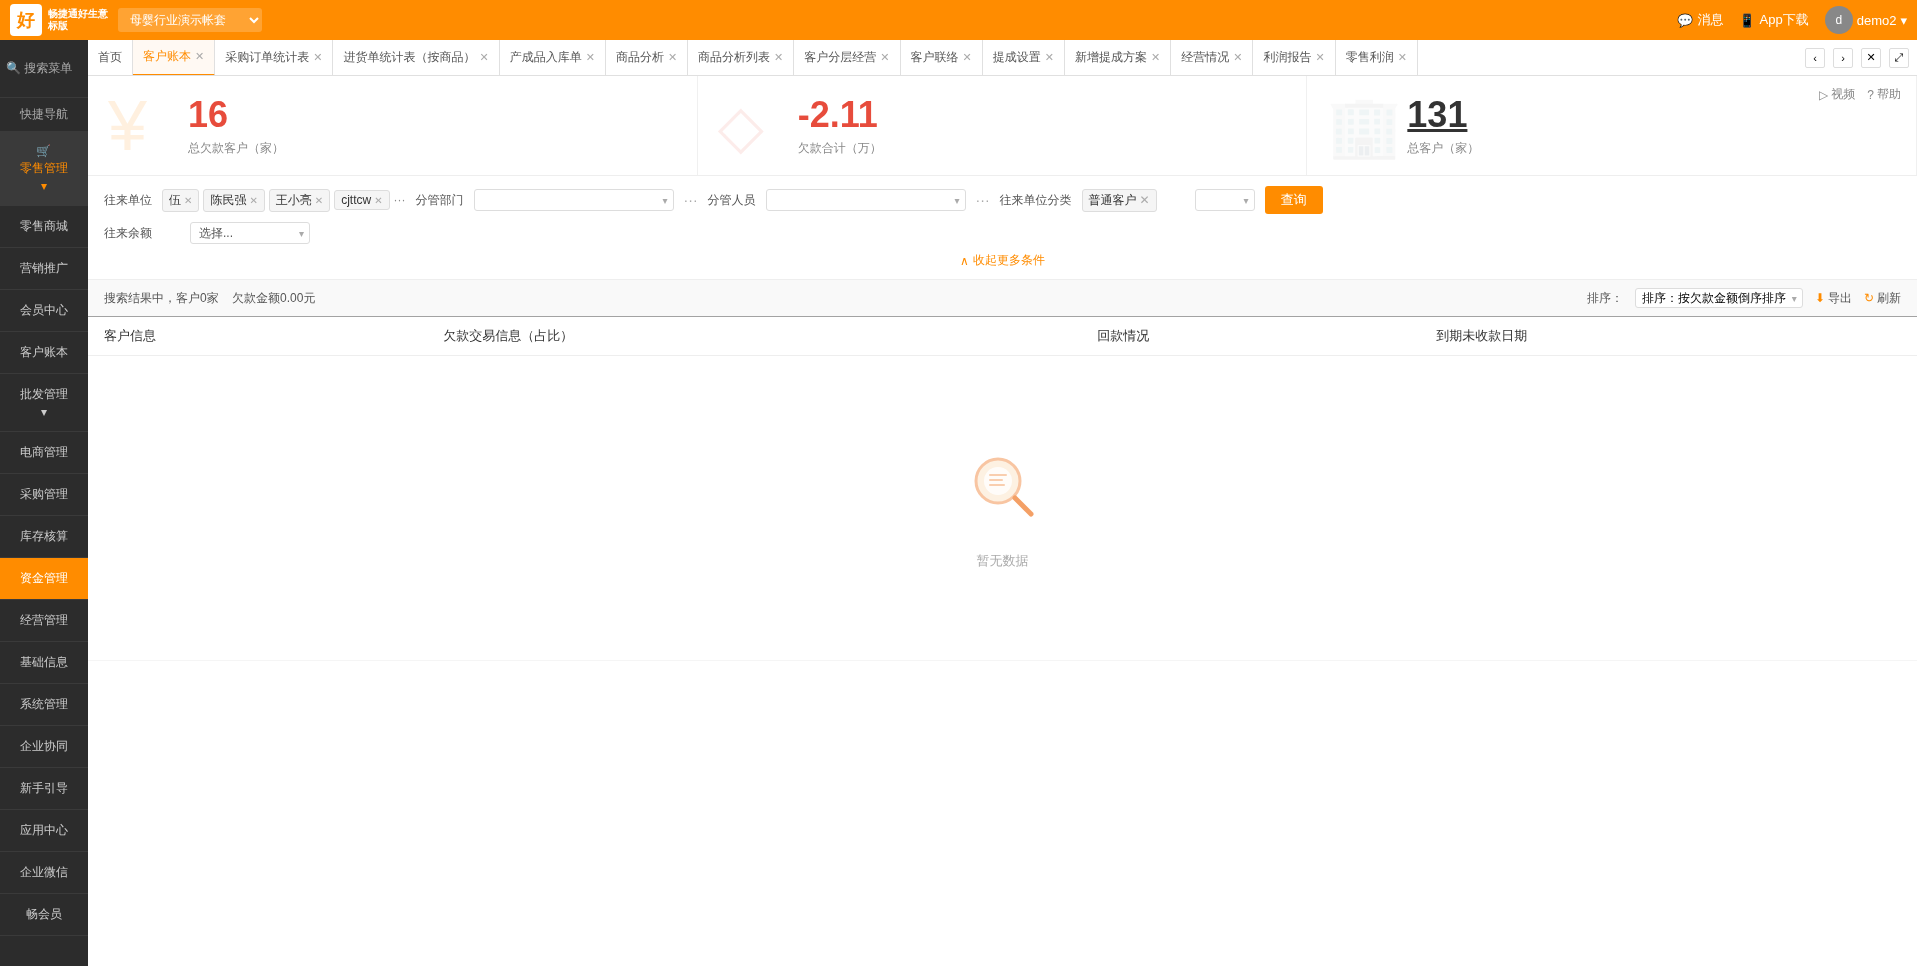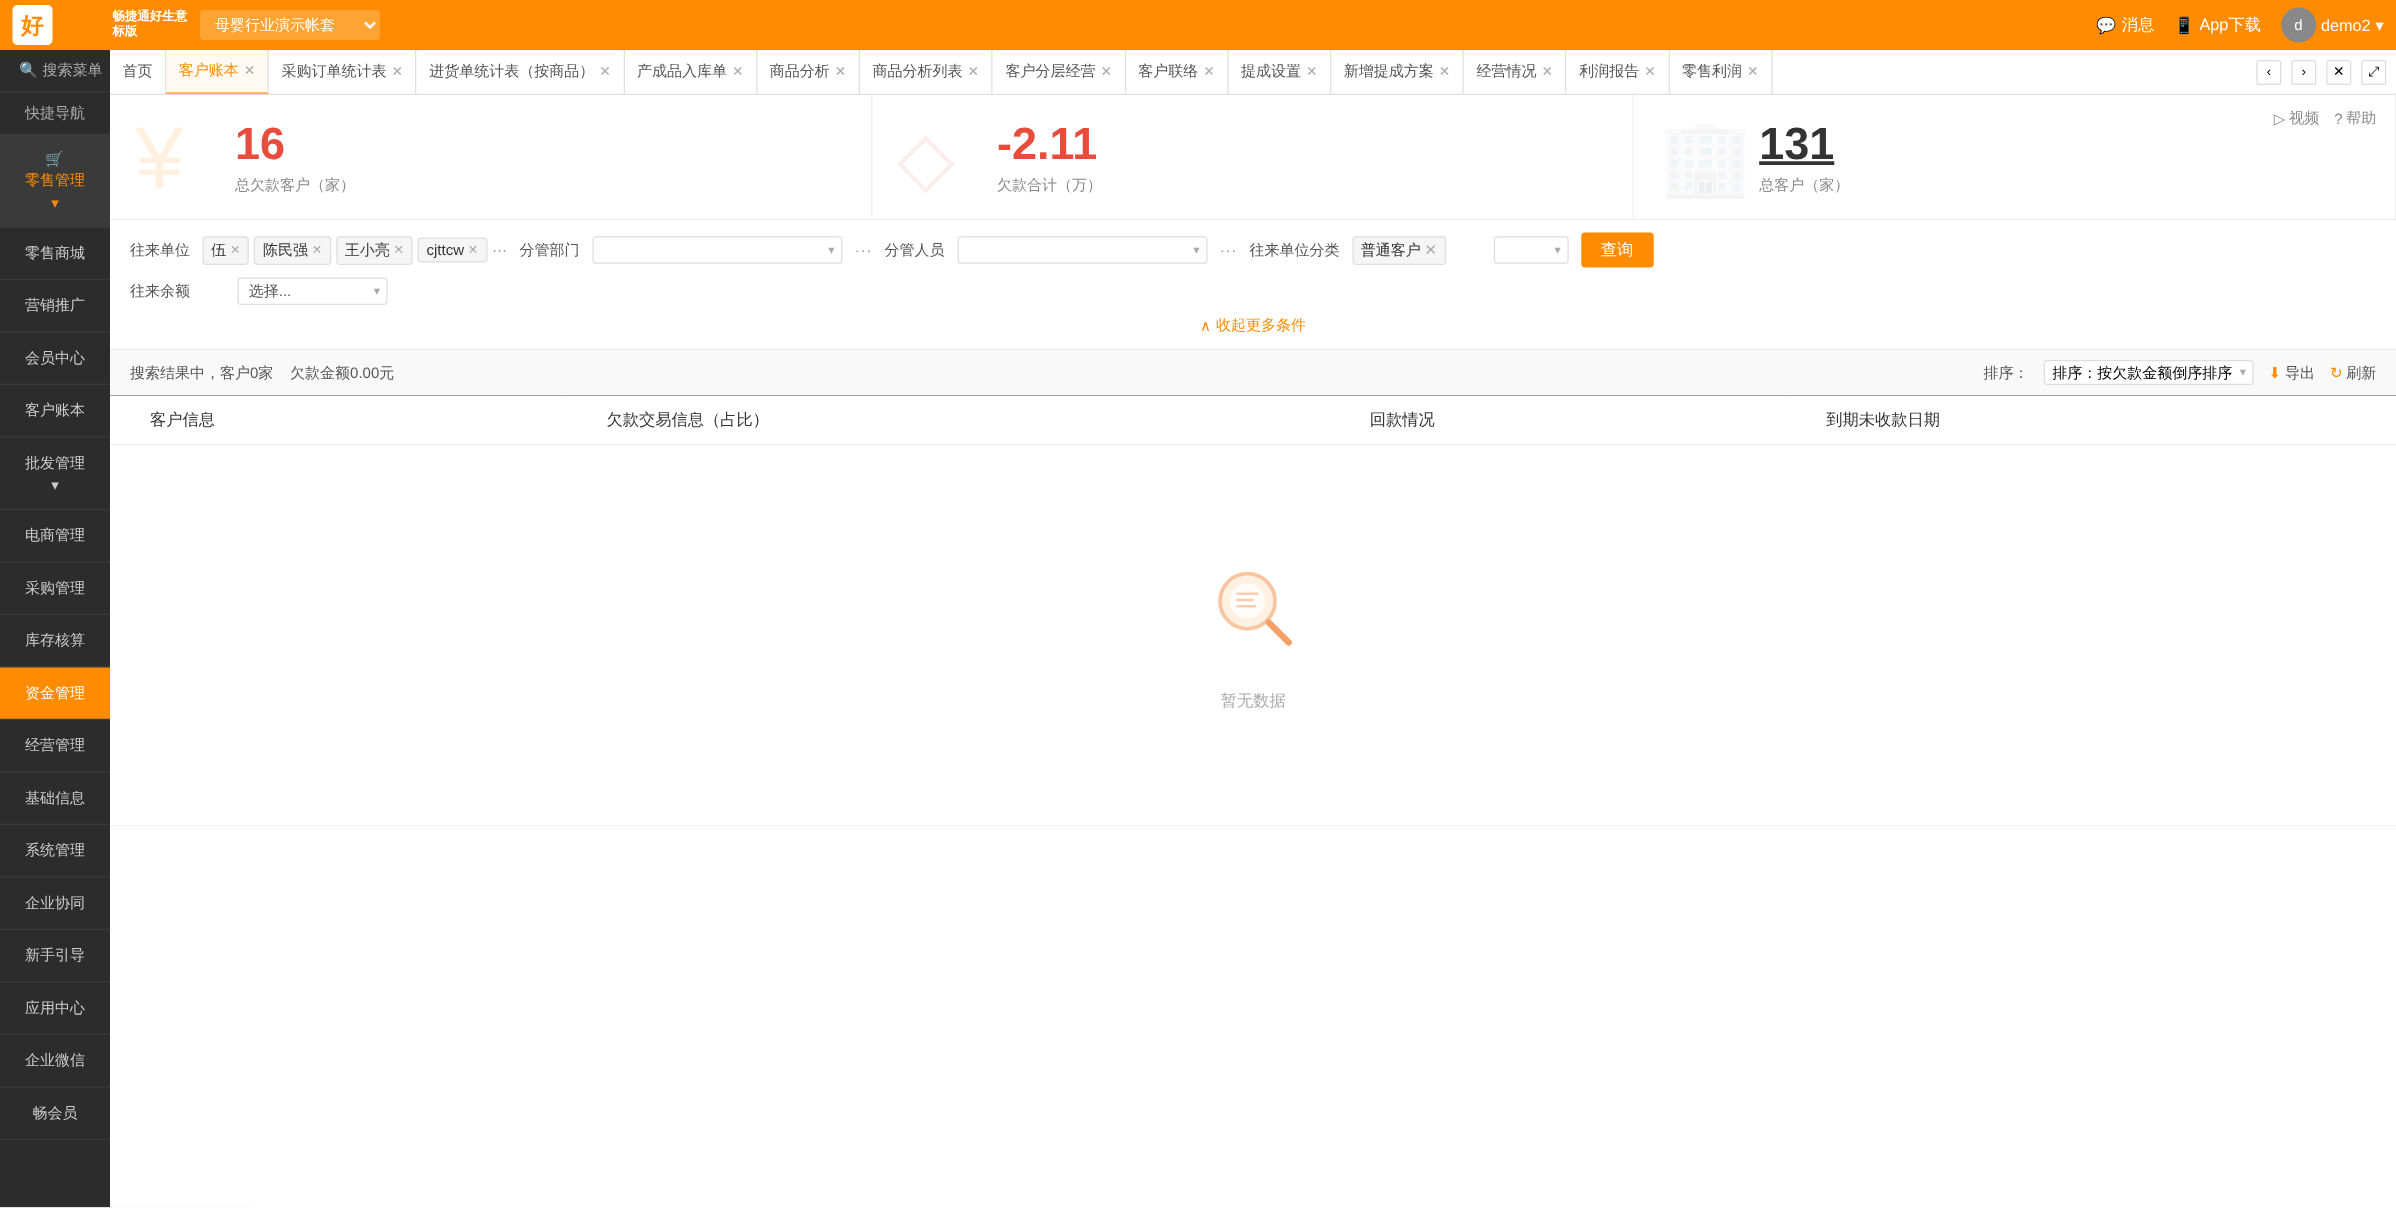--- a/index.html
+++ b/index.html
@@ -11,28 +11,28 @@
     .main-area { display: flex; flex: 1; overflow: hidden; }
     .sidebar { width: 88px; background: #2c2c2c; color: #ccc; flex-shrink: 0; overflow-y: auto; }
     .content-area { flex: 1; display: flex; flex-direction: column; overflow: hidden; background: #f5f5f5; }
     .tab-bar { background: #fff; border-bottom: 1px solid #e0e0e0; display: flex; align-items: center; height: 36px; flex-shrink: 0; overflow: hidden; }
     .page-content { flex: 1; overflow-y: auto; background: #fff; }
 
     
     .logo-area { display: flex; align-items: center; gap: 6px; color: white; font-weight: bold; font-size: 14px; flex-shrink: 0; }
     .logo-icon { width: 32px; height: 32px; background: #fff; border-radius: 4px; display: flex; align-items: center; justify-content: center; font-size: 18px; color: #ff8c00; }
     .logo-text { line-height: 1.2; }
-    .logo-text span { display: block; font-size: 10px; margin-left: 42px; }
+    .logo-text span { display: block; font-size: 10px; }
     .store-selector { margin-left: 10px; background: rgba(255,255,255,0.2); border: none; color: white; padding: 4px 20px 4px 8px; border-radius: 3px; cursor: pointer; font-size: 12px; }
     .top-right { margin-left: auto; display: flex; align-items: center; gap: 16px; color: white; font-size: 13px; }
     .top-right-item { display: flex; align-items: center; gap: 4px; cursor: pointer; }
     .avatar { width: 28px; height: 28px; border-radius: 50%; background: #888; display: flex; align-items: center; justify-content: center; color: white; font-size: 12px; }
 
     
-    .sidebar-search { padding: 8px 6px; font-size: 12px; color: #aaa; cursor: pointer; text-align: right; border-bottom: 1px solid #3a3a3a; }
+    .sidebar-search { padding: 20px 6px; font-size: 12px; color: #aaa; cursor: pointer; text-align: left; border-bottom: 1px solid #3a3a3a; }
     .sidebar-nav { padding: 8px 6px; font-size: 12px; color: #aaa; cursor: pointer; text-align: center; border-bottom: 1px solid #3a3a3a; }
     .sidebar-item { padding: 12px 6px; font-size: 12px; color: #ccc; cursor: pointer; text-align: center; border-bottom: 1px solid #3a3a3a; display: flex; flex-direction: column; align-items: center; gap: 2px; }
     .sidebar-item.active { background: #ff8c00; color: white; }
     .sidebar-item.active-parent { background: #3a3a3a; color: #ff8c00; }
 
     
     .tab { display: flex; align-items: center; padding: 0 10px; height: 36px; font-size: 12px; color: #555; cursor: pointer; border-right: 1px solid #e0e0e0; white-space: nowrap; flex-shrink: 0; }
     .tab.active { color: #ff8c00; border-bottom: 2px solid #ff8c00; background: #fff9f3; }
     .tab .close-btn { margin-left: 4px; color: #aaa; font-size: 11px; }
     .tab-controls { margin-left: auto; display: flex; align-items: center; gap: 8px; padding-right: 8px; flex-shrink: 0; }
@@ -66,21 +66,21 @@
 
     
     .results-bar { padding: 8px 16px; background: #f9f9f9; border-bottom: 1px solid #a3a3a3; display: flex; align-items: center; justify-content: space-between; font-size: 12px; color: #555; }
     .results-right { display: flex; align-items: center; gap: 12px; }
     .sort-select { border: 1px solid #ddd; border-radius: 3px; padding: 2px 16px 2px 6px; font-size: 12px; appearance: none; background: #fff; cursor: pointer; }
     .action-btn { display: flex; align-items: center; gap: 3px; cursor: pointer; color: #555; font-size: 12px; }
     .action-btn .icon { color: #ff8c00; }
 
     
     .data-table { width: 100%; border-collapse: collapse; }
-    .data-table th { padding: 10px 32px; text-align: left; font-size: 13px; color: #333; font-weight: normal; border-bottom: 1px solid #eee; background: #fff; }
+    .data-table th { padding: 10px 16px; text-align: left; font-size: 13px; color: #333; font-weight: normal; border-bottom: 1px solid #eee; background: #fff; }
     .data-table td { padding: 10px 16px; font-size: 12px; color: #555; border-bottom: 1px solid #f5f5f5; }
 
     
     .empty-state { display: flex; flex-direction: column; align-items: center; justify-content: center; padding: 80px 0; }
     .empty-icon { font-size: 60px; color: #f0c080; margin-bottom: 12px; }
     .empty-text { font-size: 13px; color: #aaa; }
 
     
     .query-btn { background: #ff8c00; color: white; border: none; border-radius: 3px; padding: 5px 16px; font-size: 13px; cursor: pointer; }
 

